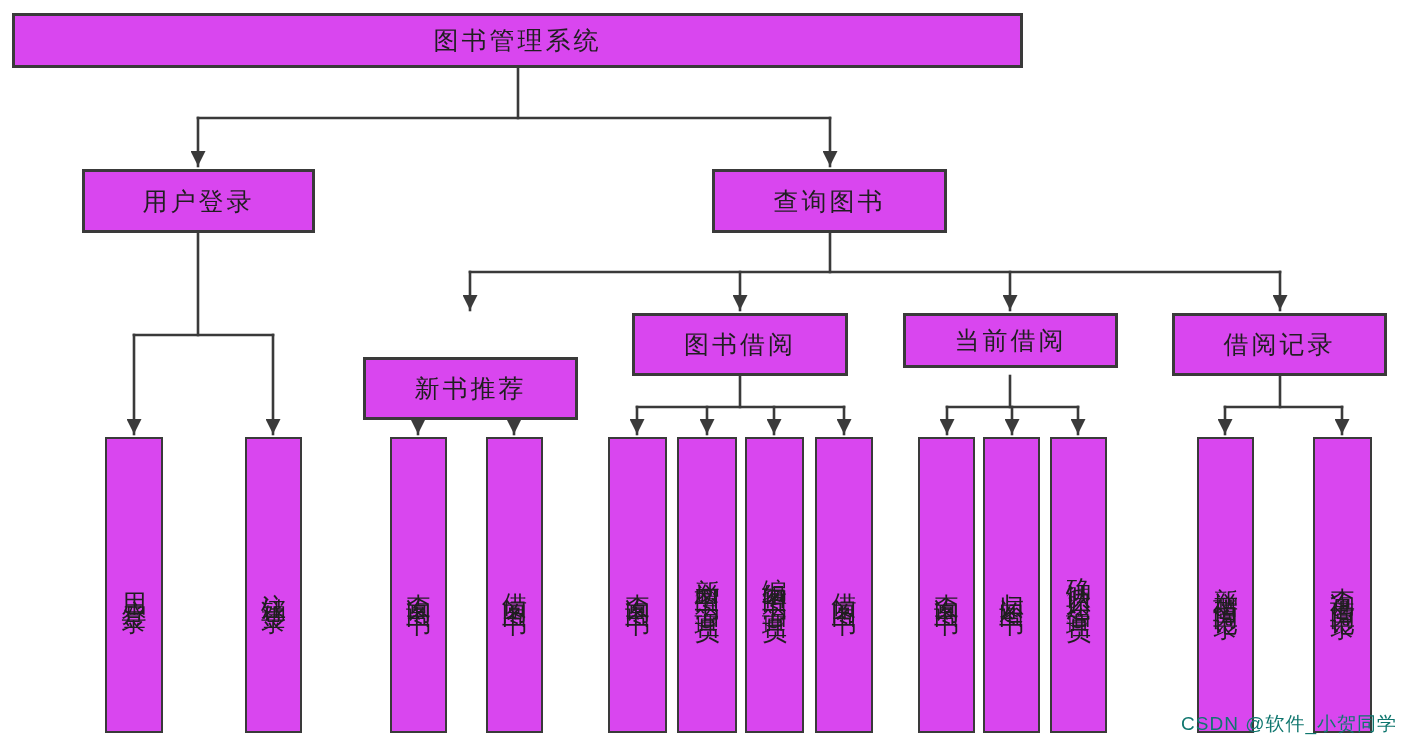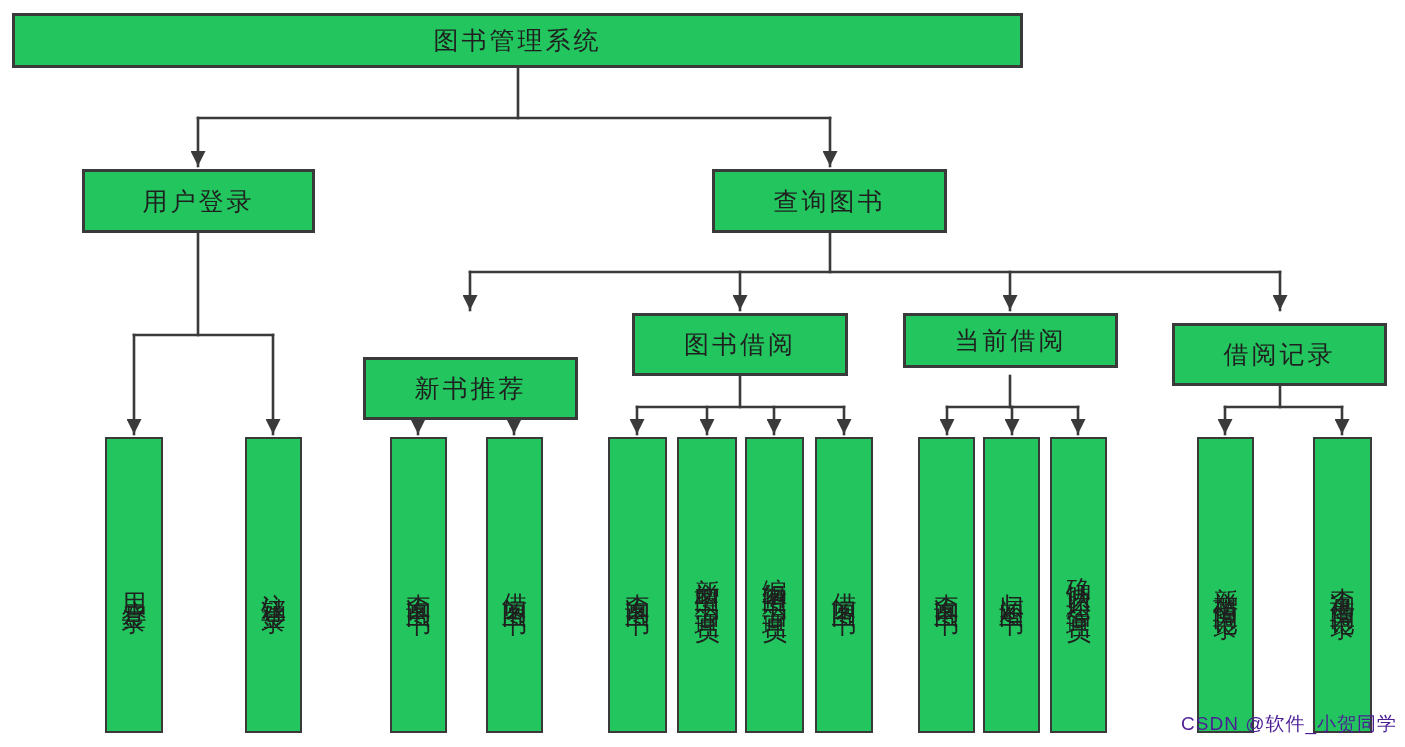--- a/index.html
+++ b/index.html
@@ -2,55 +2,55 @@
 <html><head>
 <meta charset="utf-8">
 <style>
   html,body{margin:0;padding:0;background:#ffffff;}
   body{font-family:"Liberation Sans","DejaVu Sans",sans-serif;}
   .stage{
     position:relative;width:1405px;height:747px;background:#ffffff;overflow:hidden;
   }
   .wires{position:absolute;left:0;top:0;width:1405px;height:747px;}
   .box{
-    position:absolute;box-sizing:border-box;background:#22c55e;
+    position:absolute;box-sizing:border-box;background:#d946ef;
     border:3px solid #3a3a3a;display:flex;align-items:center;justify-content:center;
     color:#1f1f1f;
   }
   .hlabel{font-size:25px;letter-spacing:3px;white-space:nowrap;}
   .leaf{border-width:2.5px;top:437px;height:296px;}
   .vtext{
     writing-mode:vertical-rl;text-orientation:mixed;
     font-size:25px;letter-spacing:6px;line-height:1;white-space:nowrap;
     color:#1f1f1f;
   }
   
   .n-root{left:12px;top:13px;width:1011px;height:55px;}
   .n-l1a{left:82px;top:169px;width:233px;height:64px;}
   .n-l1b{left:712px;top:169px;width:235px;height:64px;}
   .n-l2a{left:363px;top:313px;width:215px;height:63px;margin-top:44px;}
   .n-l2b{left:632px;top:313px;width:216px;height:63px;}
   .n-l2c{left:903px;top:313px;width:215px;height:55px;}
-  .n-l2d{left:1172px;top:313px;width:215px;height:63px;margin-top:10px;}
+  .n-l2d{left:1172px;top:313px;width:215px;height:63px;}
   .n-f1{left:105px;width:58px;}
   .n-f2{left:245px;width:57px;}
   .n-f3{left:390px;width:57px;}
   .n-f4{left:486px;width:57px;}
   .n-f5{left:608px;width:59px;}
   .n-f6{left:677px;width:60px;}
   .n-f7{left:745px;width:59px;}
   .n-f8{left:815px;width:58px;}
   .n-f9{left:918px;width:57px;}
   .n-f10{left:983px;width:57px;}
   .n-f11{left:1050px;width:57px;}
   .n-f12{left:1197px;width:57px;}
   .n-f13{left:1313px;width:59px;}
   .watermark{
     position:absolute;right:8px;bottom:10px;z-index:5;
-    font-size:19px;color:#4c1d95;letter-spacing:1px;white-space:nowrap;
+    font-size:19px;color:#0f766e;letter-spacing:1px;white-space:nowrap;
   }
 </style>
 </head>
 <body>
 
 <div class="stage">
 
   <svg class="wires" viewBox="0 0 1405 747" xmlns="http://www.w3.org/2000/svg">
     <defs>
       <marker id="arrow" viewBox="0 0 10 10" refX="10" refY="5" markerWidth="19" markerHeight="15" orient="auto" markerUnits="userSpaceOnUse">

